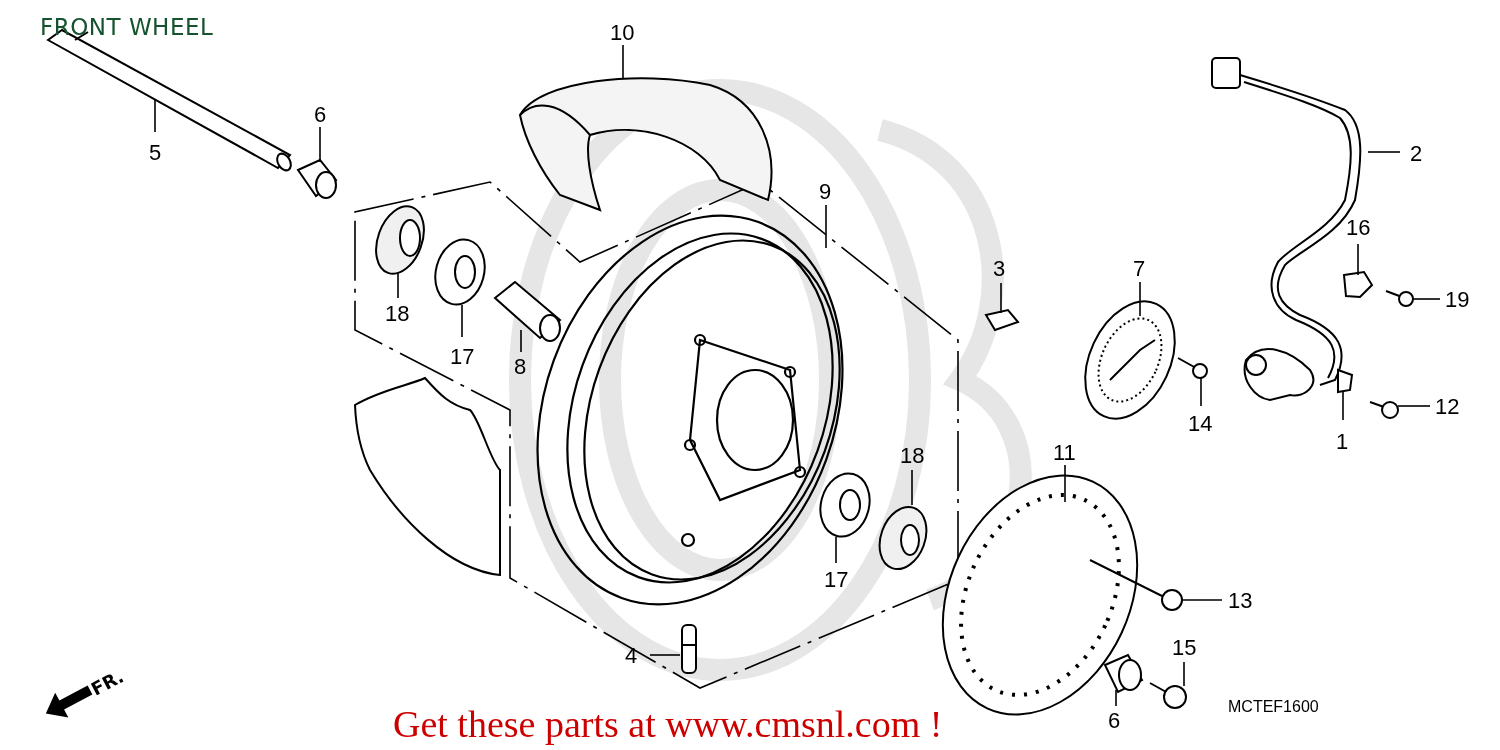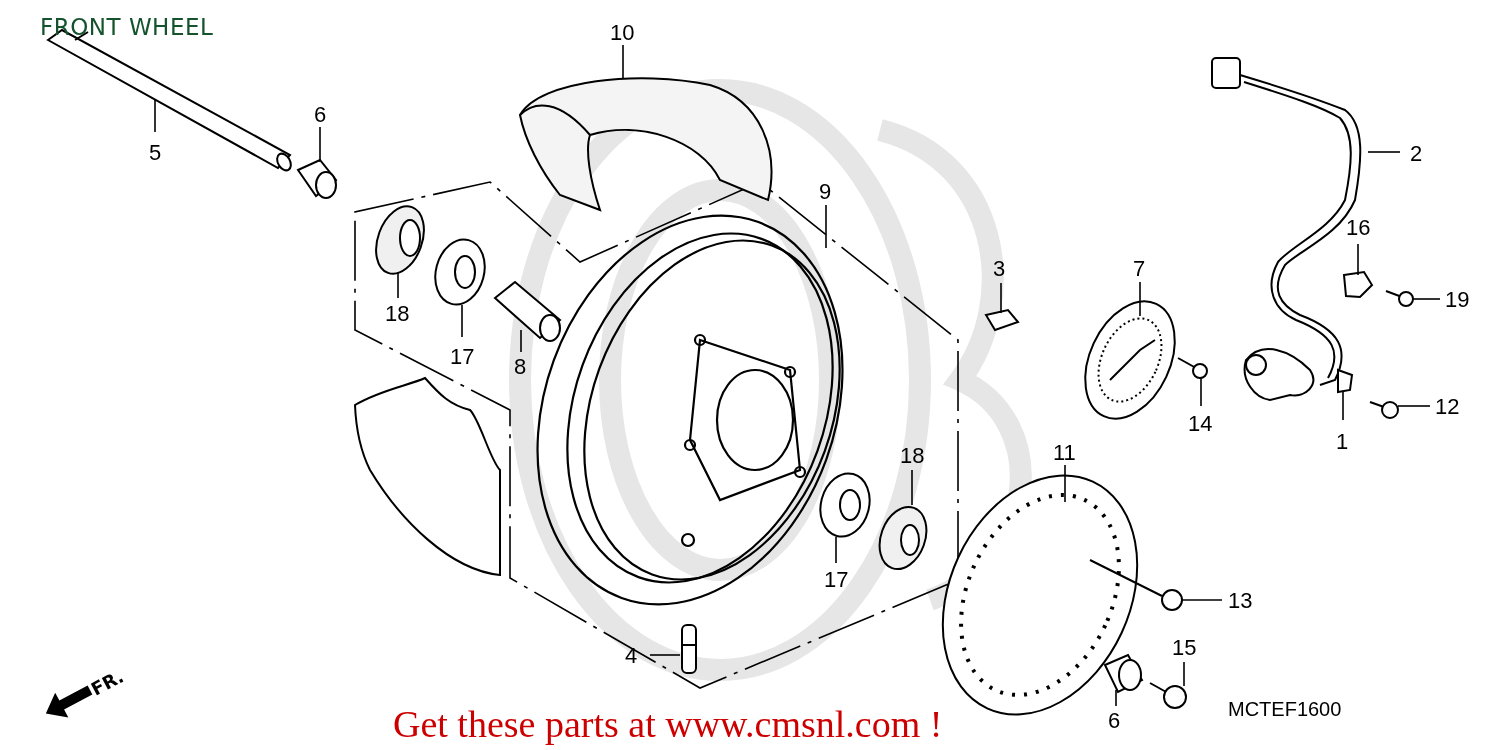--- a/index.html
+++ b/index.html
@@ -1,20 +1,20 @@
 <!DOCTYPE html>
 <html><head>
 <meta charset="utf-8">
 <style>
   html, body { margin:0; padding:0; background:#ffffff; }
   body { width:1500px; height:750px; position:relative; overflow:hidden; font-family:"Liberation Sans", sans-serif; }
   .title { position:absolute; left:20px; top:14px; font-family:"DejaVu Sans", sans-serif; font-size:23px; color:#14532d; letter-spacing:0.5px; z-index:5;margin-left:20px; }
   svg.diagram { position:absolute; left:0; top:0; }
   .callout { font-family:"Liberation Sans", sans-serif; font-size:22px; fill:#000; }
-  .code { position:absolute; left:1228px; top:698px; font-size:20px; color:#000; font-family:"Liberation Sans", sans-serif; }
+  .code { position:absolute; left:1228px; top:698px; font-size:16px; color:#000; font-family:"Liberation Sans", sans-serif; }
   .banner { position:absolute; left:393px; top:702px; font-size:38px; font-family:Liberation Serif, serif; white-space:nowrap; z-index:6; }
   .fr { position:absolute; left:40px; top:660px; }
 </style>
 </head>
 <body>
 
 <div class="title">FRONT WHEEL</div>
 
 <svg class="diagram" width="1500" height="750" viewBox="0 0 1500 750">
 

